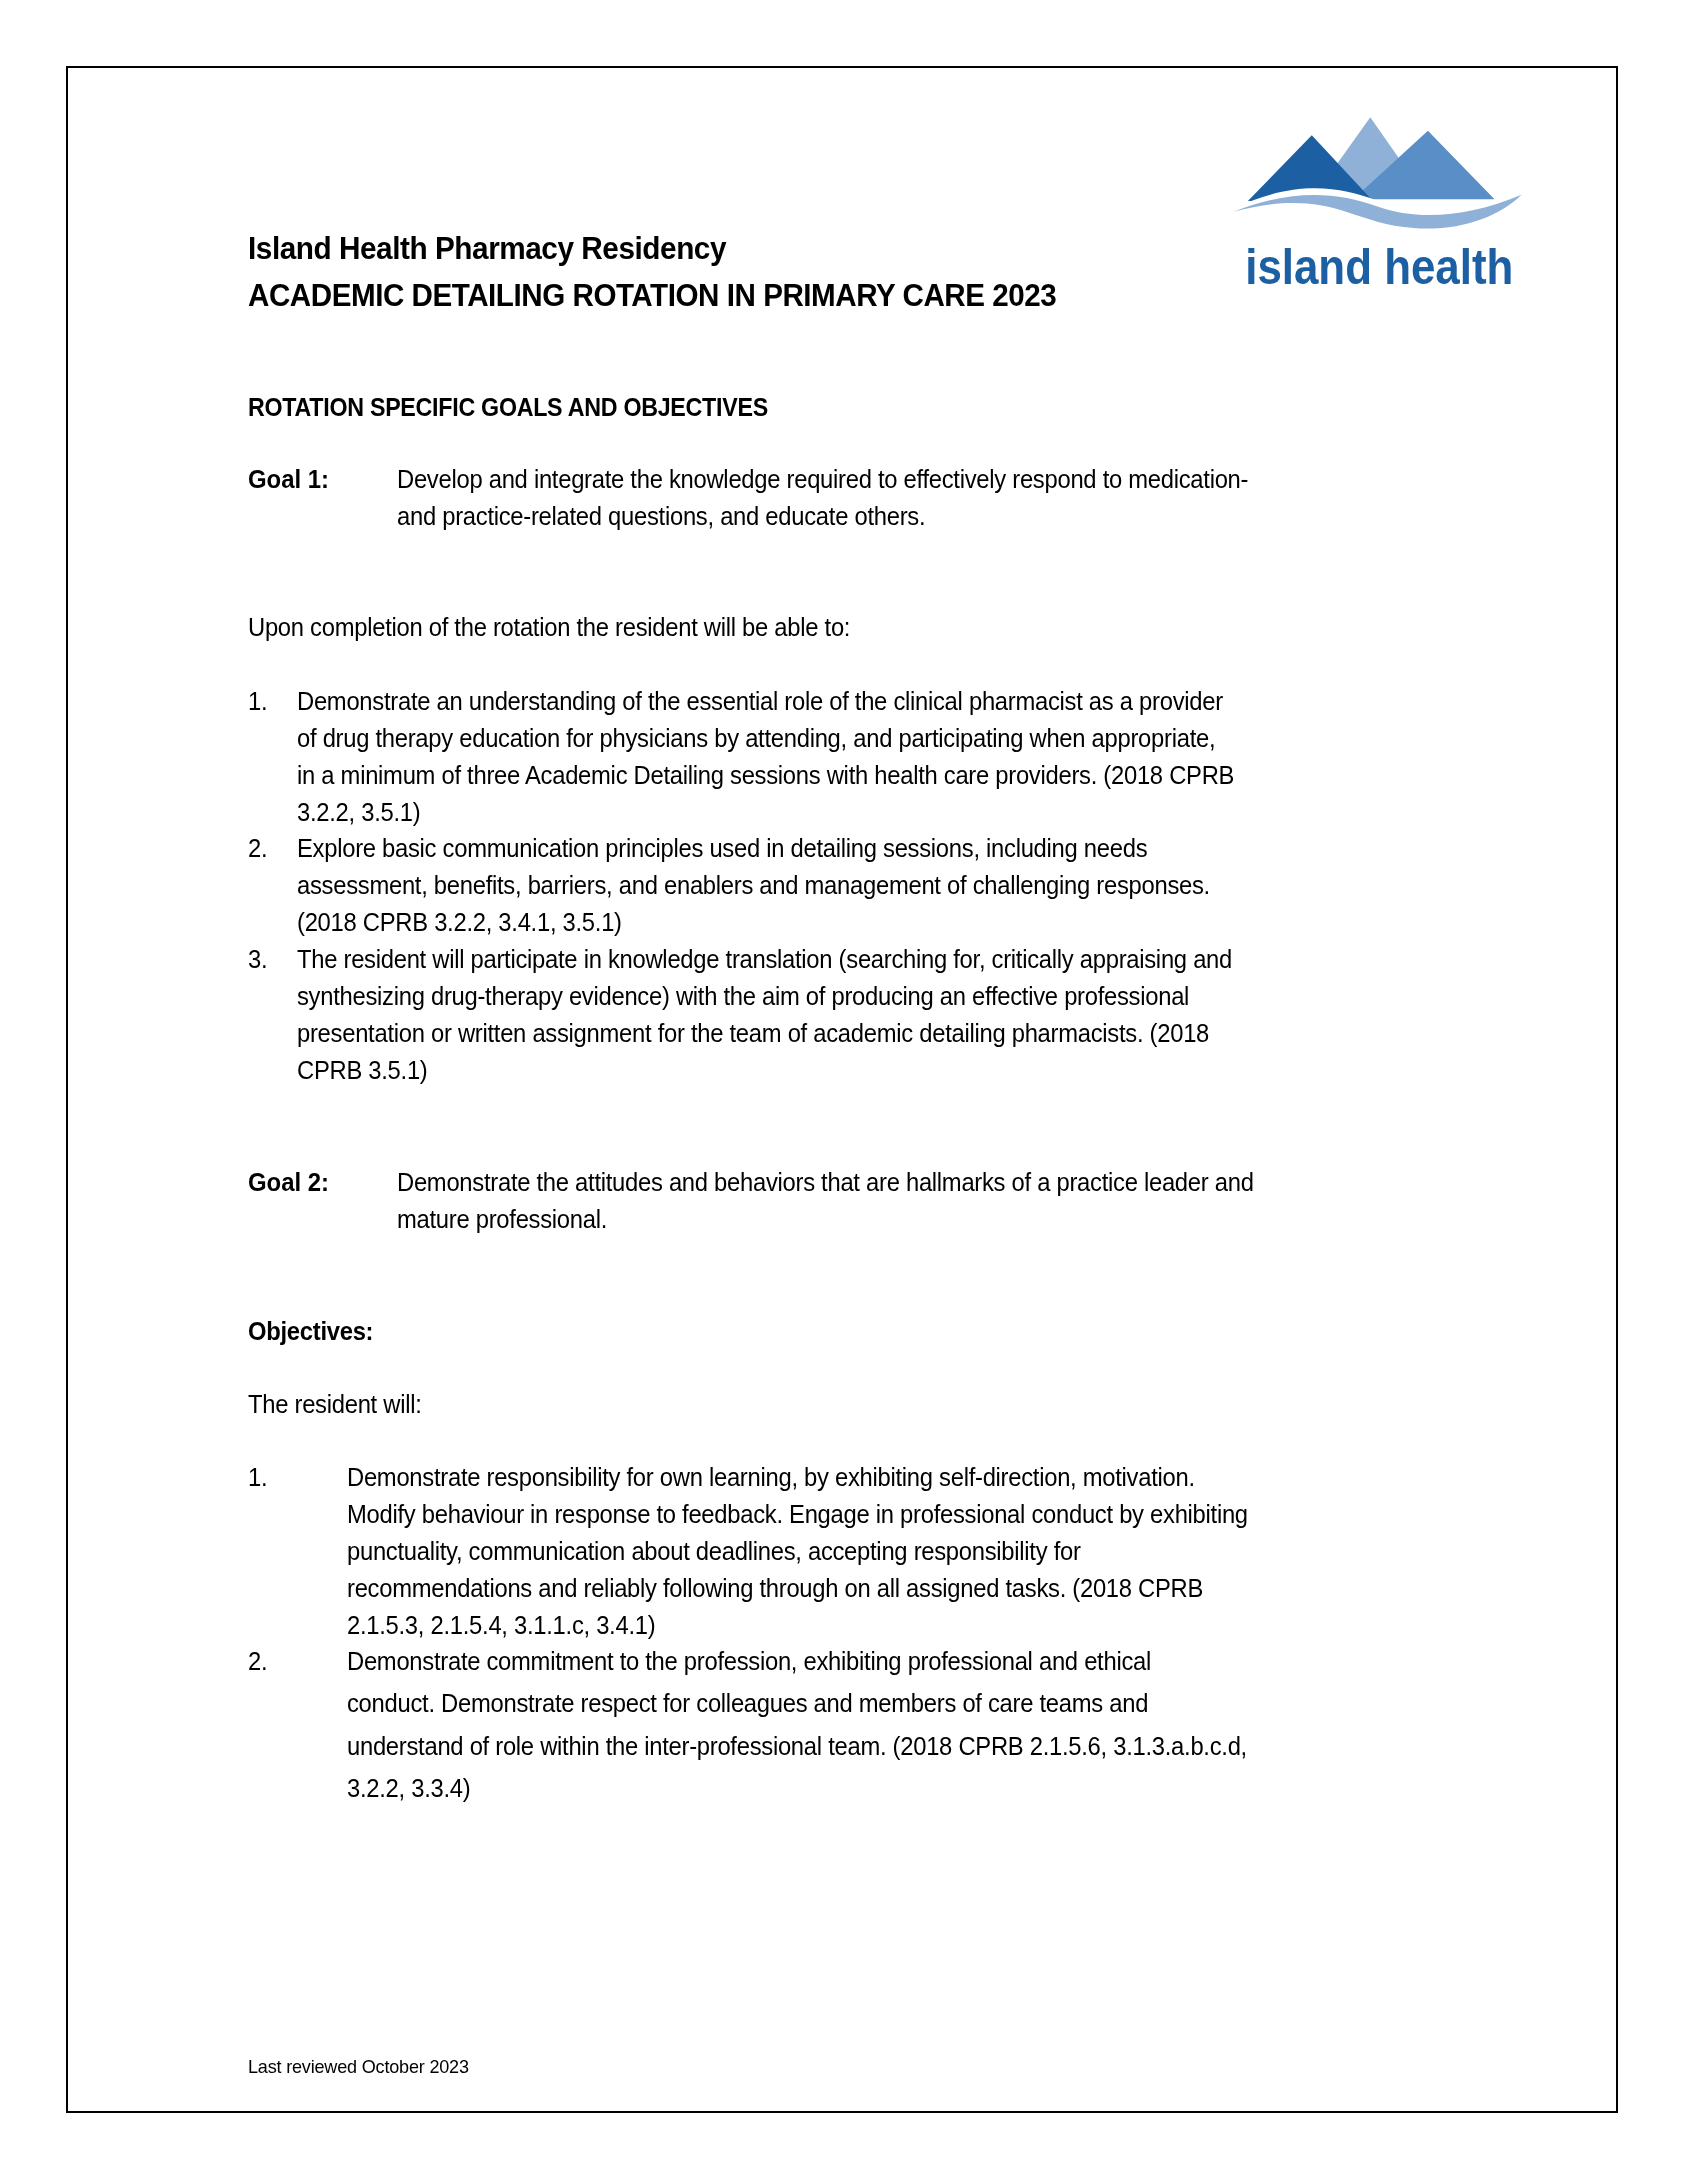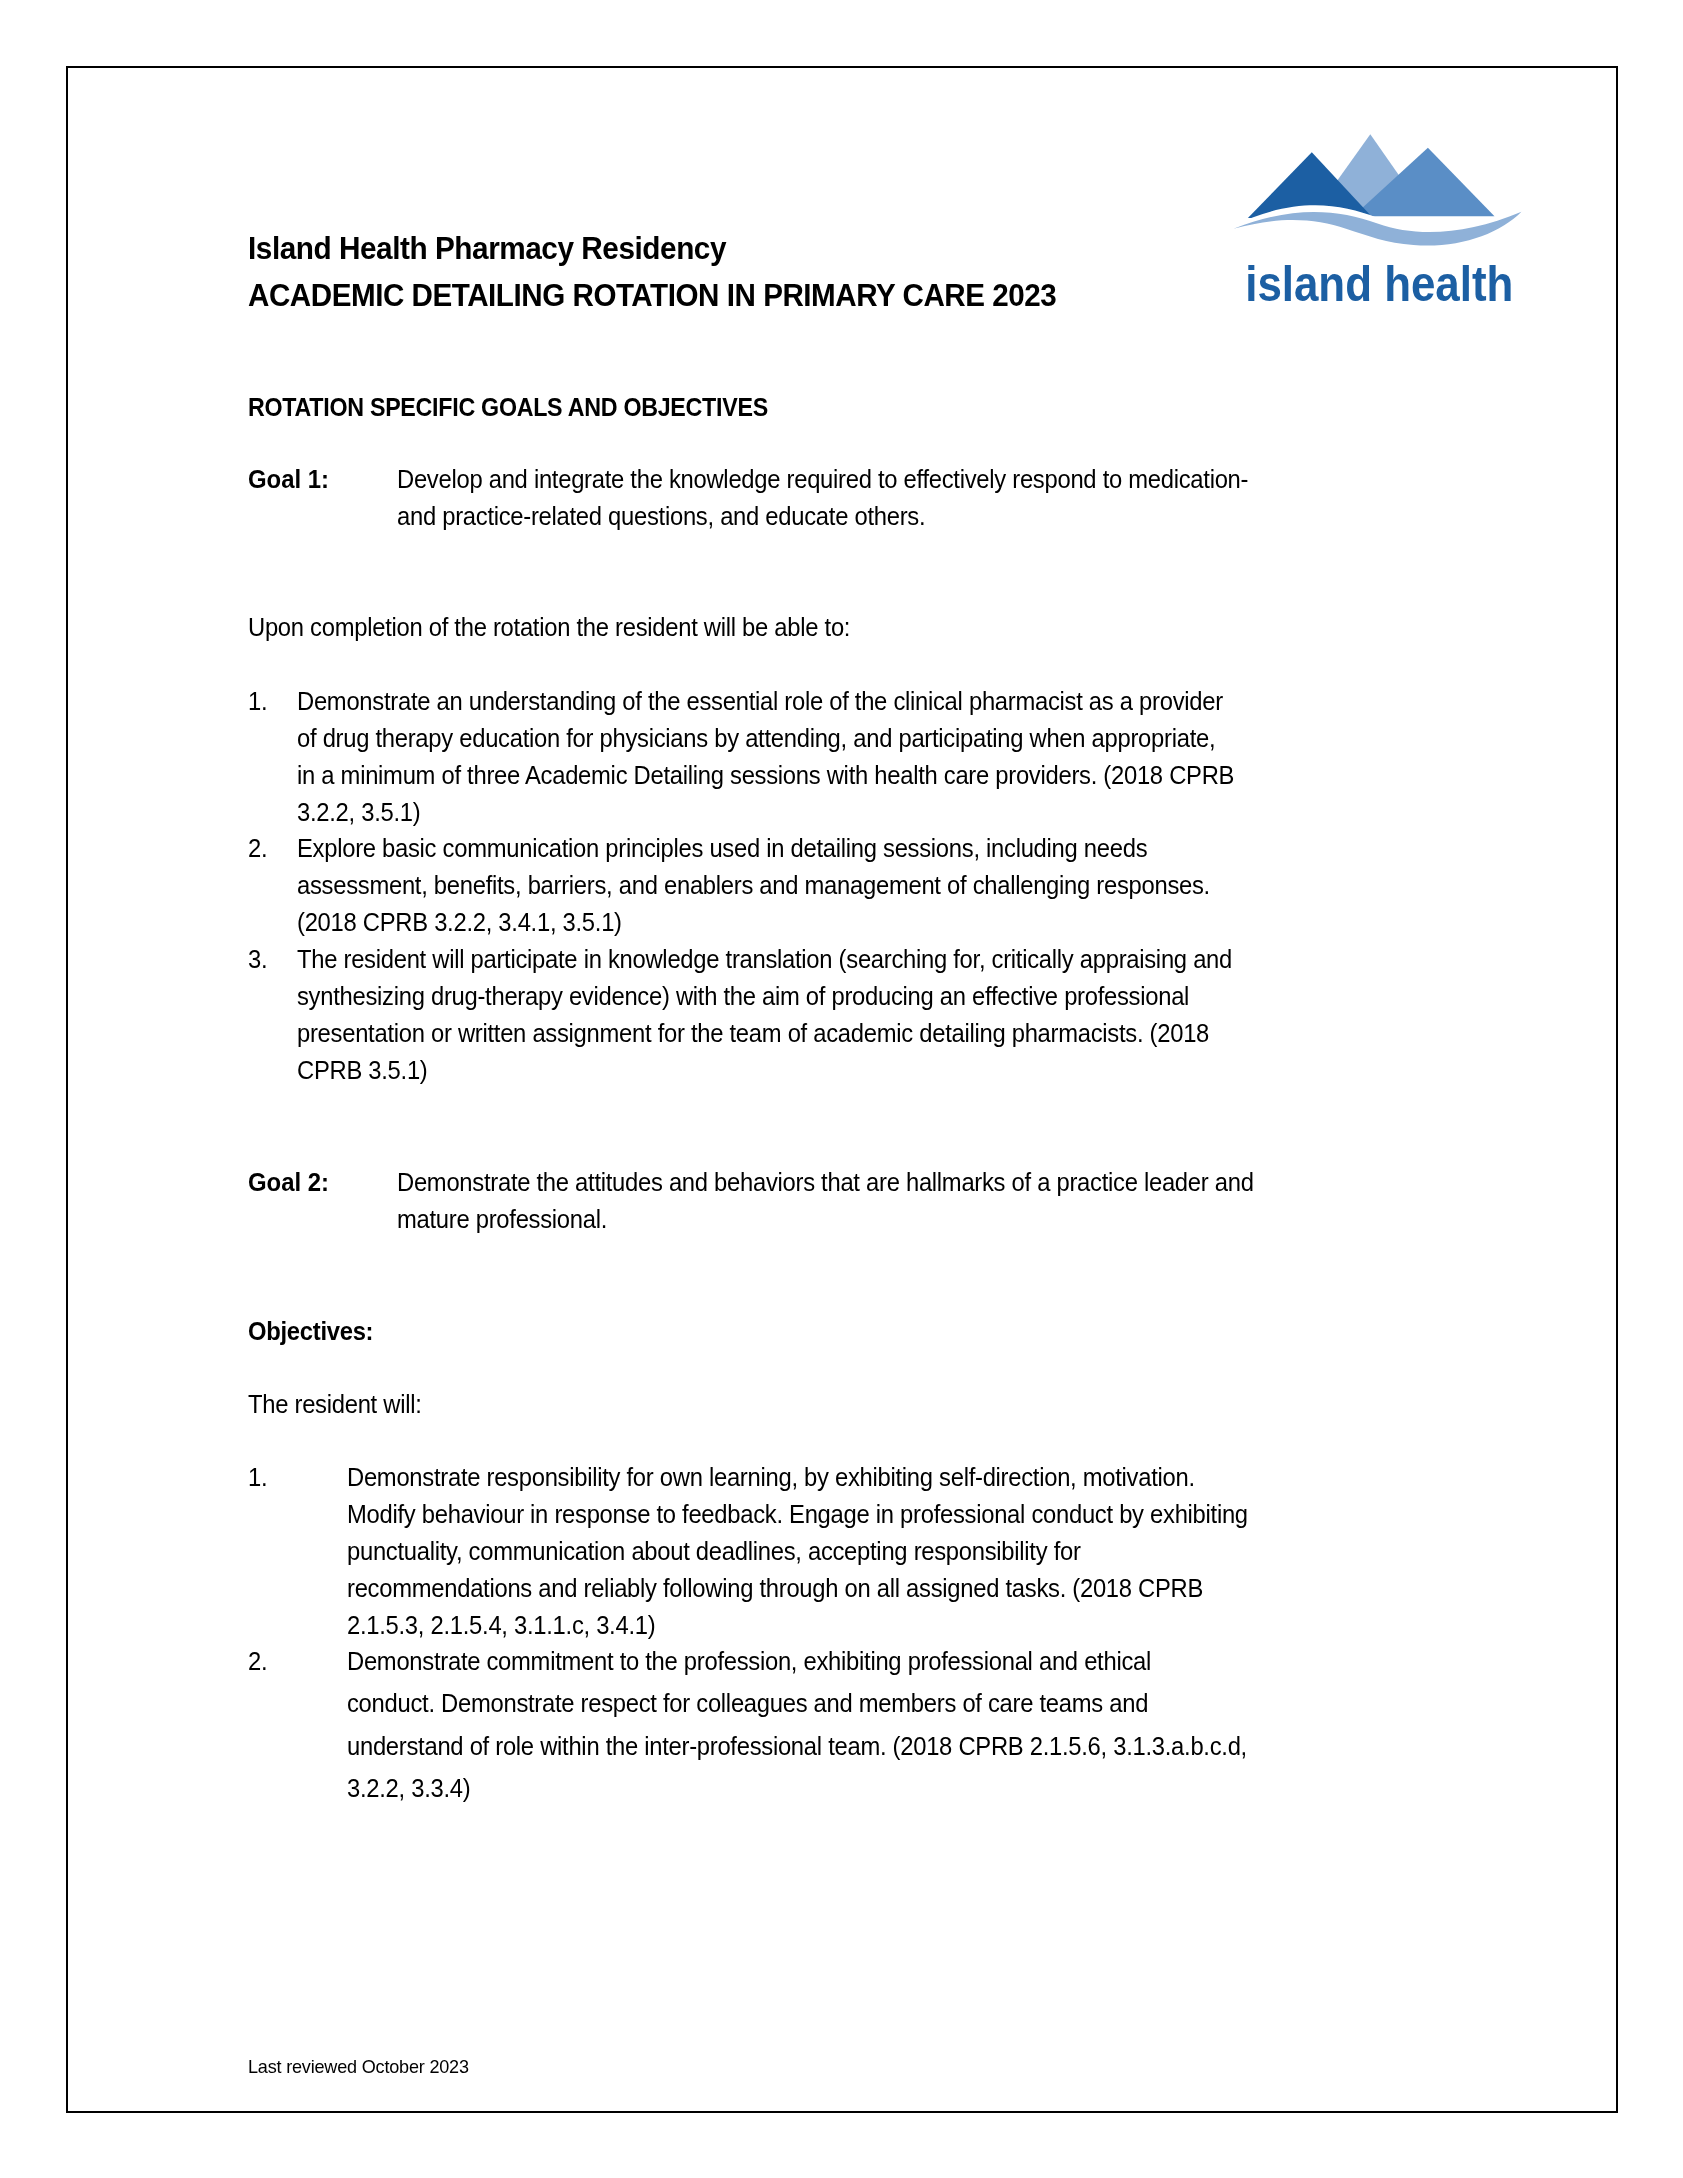--- a/index.html
+++ b/index.html
@@ -85,21 +85,21 @@
       font-size: 19px;
       letter-spacing: -0.2px;
       transform: scaleX(0.95);
       transform-origin: left top;
     }
 
     
     .logo {
       position: absolute;
       left: 1229px;
-      top: 128px;
+      top: 111px;
       width: 297px;
       height: 189px;
     }
     .logo svg { display: block; }
   </style>
 </head>
 <body>
 
 <div class="page-frame"></div>
 

